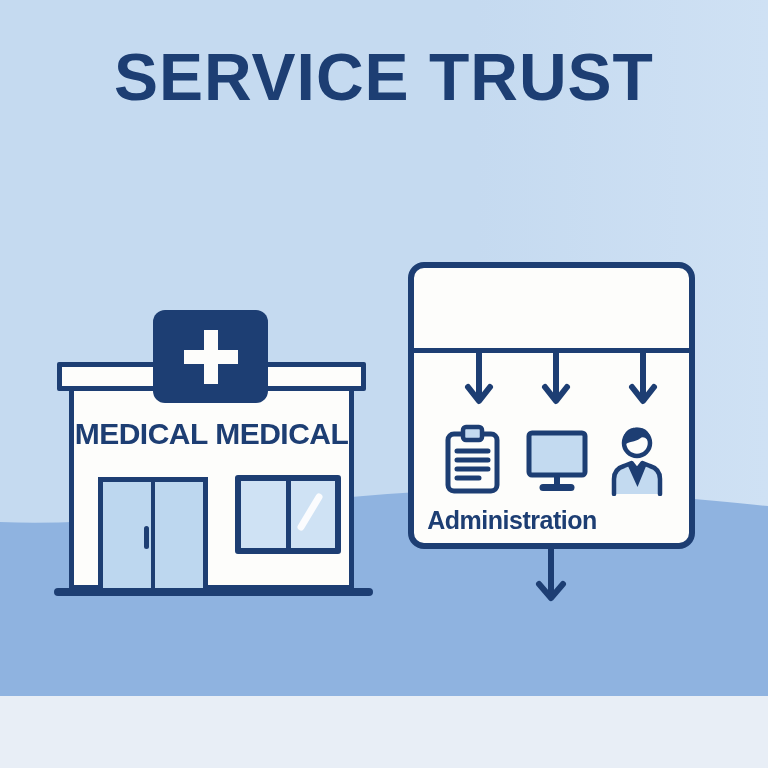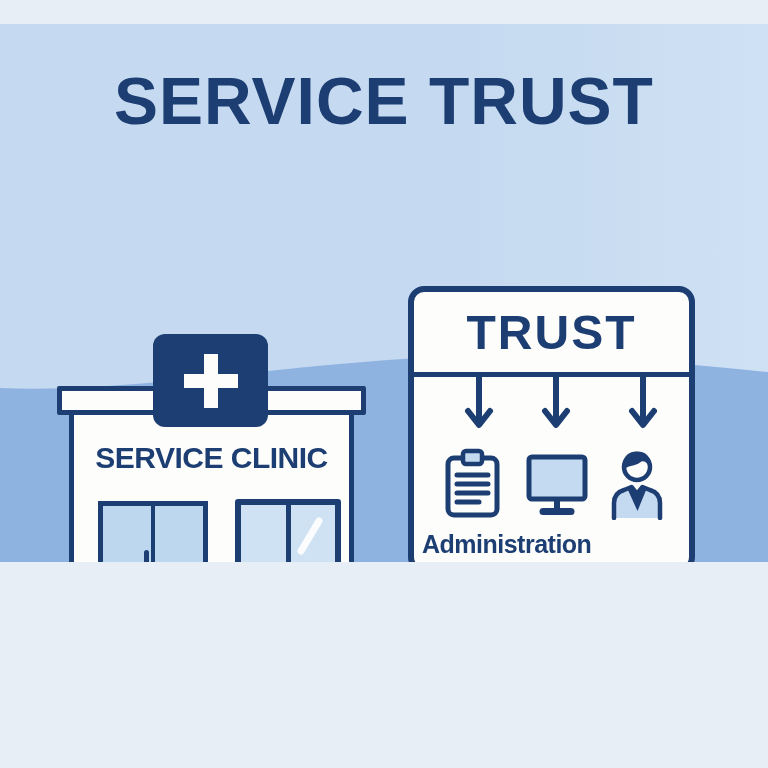--- a/index.html
+++ b/index.html
@@ -8,23 +8,23 @@
     --background-right:#cfe1f4;
     --ground:#8fb3e0;
     --white:#fdfdfb;
     --door-blue:#bdd7ef;
     --window-blue:#cfe2f4;
     --icon-blue:#c3daf0;
   }
   *{margin:0;padding:0;box-sizing:border-box;}
   html,body{background:#e8eef6;}
   .canvas{
-    position:relative;width:768px;height:538px;overflow:hidden;
+    position:relative;width:768px;height:696px;overflow:hidden;
     background:linear-gradient(90deg,var(--background) 0%,var(--background) 62%,var(--background-right) 100%);
-    font-family:"Liberation Sans",sans-serif;color:var(--navy);margin-top:24px;
+    font-family:"Liberation Sans",sans-serif;color:var(--navy);
   }
   
   .poster-title{
     position:absolute;top:34px;left:0;width:100%;
     text-align:center;font-weight:700;font-size:66px;line-height:86px;
     letter-spacing:1px;color:var(--navy);
   }
   
   .ground-svg{position:absolute;left:0;bottom:0;width:768px;height:210px;z-index:1;}
   .ground-svg path{fill:var(--ground);}
@@ -73,21 +73,21 @@
     text-align:center;font-weight:700;font-size:48px;letter-spacing:2px;color:var(--navy);
   }
   .trust-divider{position:absolute;left:0;top:80px;width:100%;height:5px;background:var(--navy);}
   .branch-arrow{position:absolute;top:85px;width:30px;height:60px;}
   .branch-arrow.a1{left:50px;} .branch-arrow.a2{left:127px;} .branch-arrow.a3{left:214px;}
   .icon-clipboard{position:absolute;left:30px;top:156px;width:57px;height:72px;}
   .icon-monitor{position:absolute;left:112px;top:162px;width:62px;height:62px;}
   .icon-person{position:absolute;left:196px;top:156px;width:54px;height:72px;}
   .branch-label{
     position:absolute;top:238px;font-weight:700;font-size:25px;letter-spacing:-0.5px;
-    color:var(--navy);text-align:left;white-space:nowrap;
+    color:var(--navy);text-align:center;white-space:nowrap;
   }
   .label-admin{left:8px;width:180px;}
   .label-staff{left:185px;width:85px;}
   .flow-arrow{position:absolute;left:533px;top:548px;width:36px;height:64px;z-index:4;}
   
   .sN{stroke:var(--navy);fill:none;stroke-linecap:round;stroke-linejoin:round;}
   .fN{fill:var(--navy);}
   .fW{fill:var(--white);}
   .fB{fill:var(--icon-blue);}
 </style>
@@ -105,37 +105,36 @@
   </div>
 
   <div class="building">
     <div class="clinic-roof"></div>
     <div class="clinic-sign">
       <svg width="64" height="64" viewBox="0 0 64 64">
         <path class="fW" d="M25 5 h14 v20 h20 v14 h-20 v20 h-14 v-20 H5 V25 h20 Z"></path>
       </svg>
     </div>
     <div class="clinic-facade">
-      <div class="clinic-name">SERVICE CLINIC</div>
+      <div class="clinic-name">MEDICAL MEDICAL</div>
       <div class="clinic-door">
         <div class="door-divider"></div>
         <div class="door-handle"></div>
       </div>
       <div class="clinic-window">
         <div class="window-divider"></div>
         <svg class="window-shine" viewBox="0 0 36 46">
           <line x1="8" y1="38" x2="26" y2="8" stroke="#ffffff" stroke-opacity="0.9" stroke-width="7" stroke-linecap="round"></line>
         </svg>
       </div>
     </div>
     <div class="clinic-base"></div>
   </div>
 
   <div class="trust-panel">
-    <div class="trust-title">TRUST</div>
     <div class="trust-divider"></div>
 
     <svg class="branch-arrow a1" viewBox="0 0 30 60">
       <path class="sN" stroke-width="6" d="M15 0 V46 M4 34 L15 48 L26 34"></path>
     </svg>
     <svg class="branch-arrow a2" viewBox="0 0 30 60">
       <path class="sN" stroke-width="6" d="M15 0 V46 M4 34 L15 48 L26 34"></path>
     </svg>
     <svg class="branch-arrow a3" viewBox="0 0 30 60">
       <path class="sN" stroke-width="6" d="M15 0 V46 M4 34 L15 48 L26 34"></path>

